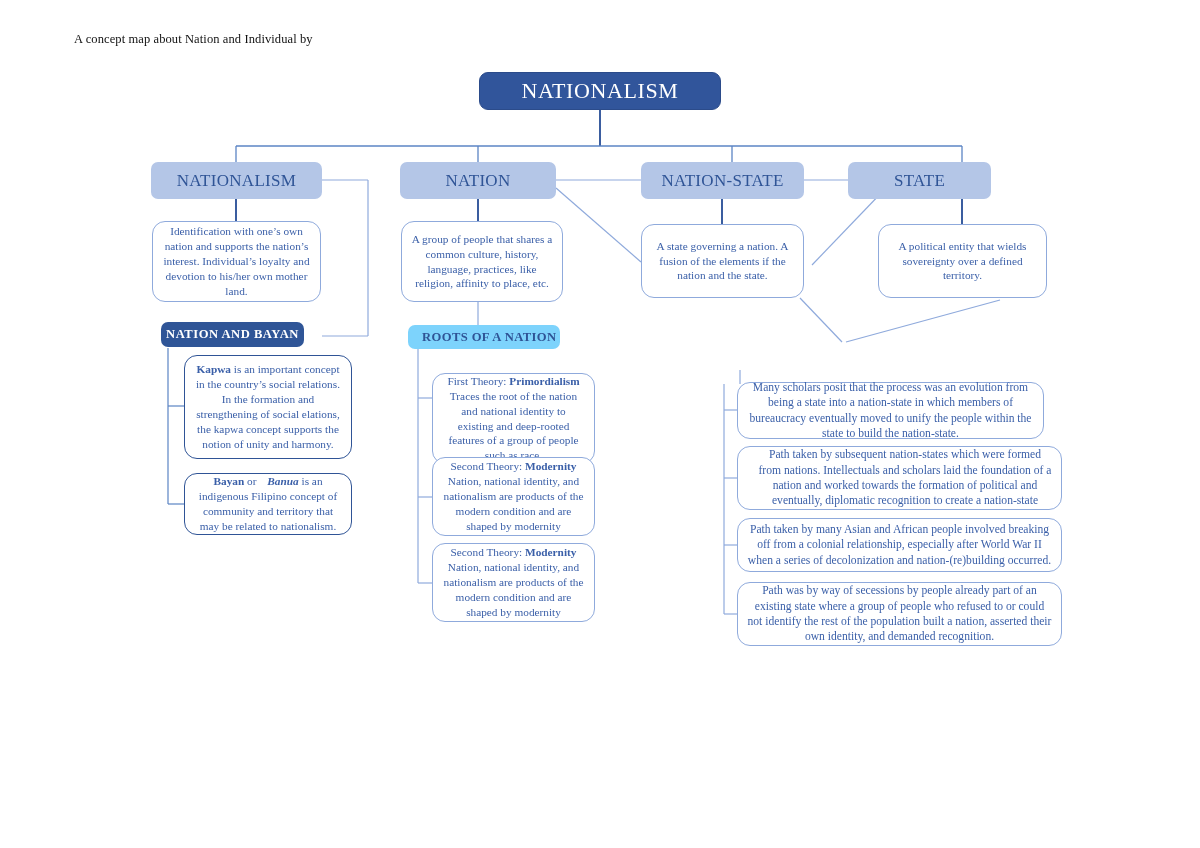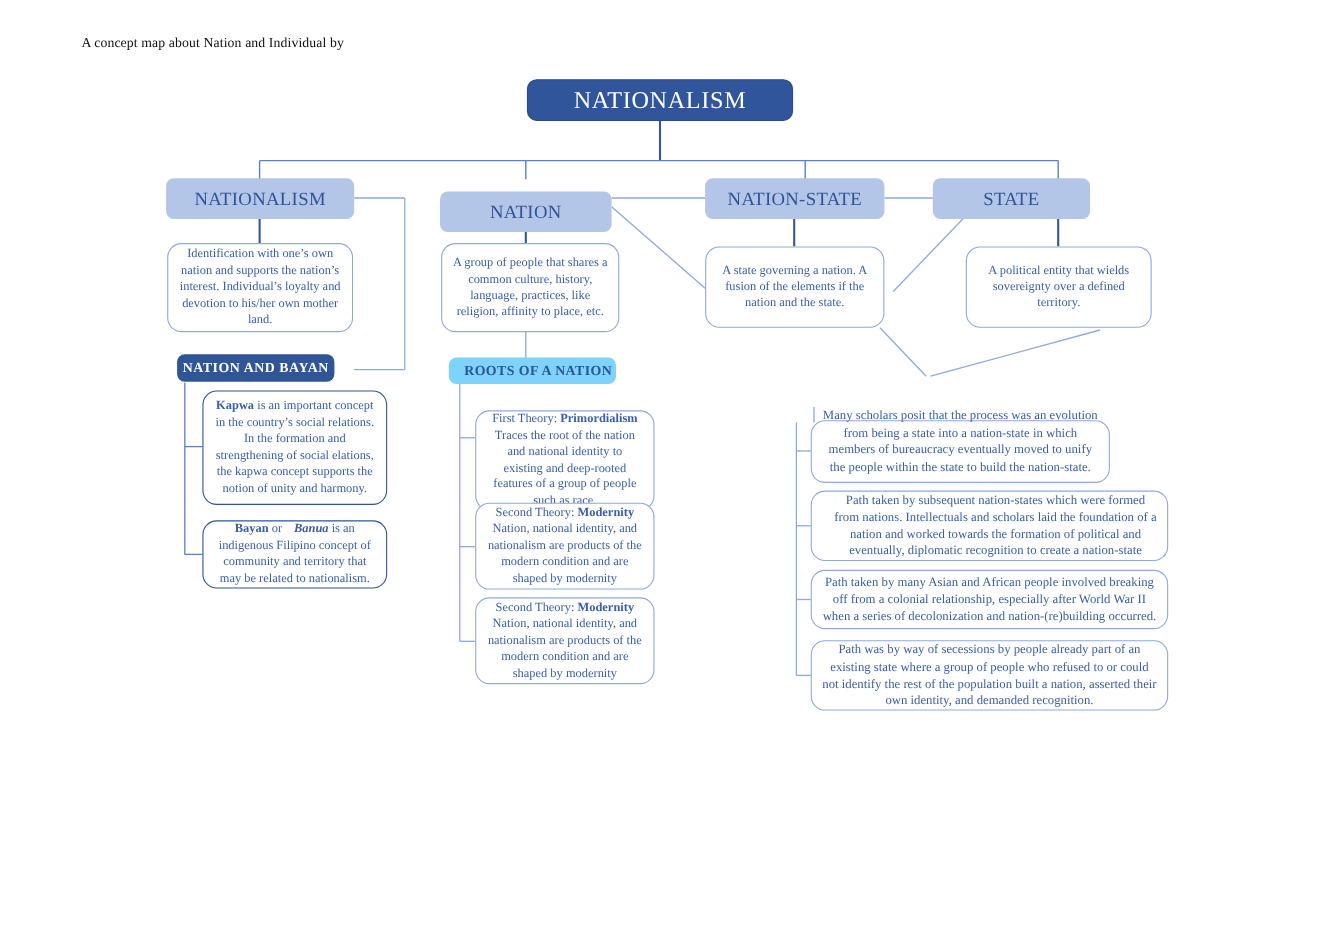--- a/index.html
+++ b/index.html
@@ -175,21 +175,21 @@
 
   <div class="doc-title">A concept map about Nation and Individual by</div>
 
   <div class="node root-box" style="left:479px; top:72px; width:242px; height:38px;">
     <span class="txt">NATIONALISM</span>
   </div>
 
   <div class="node cat-box" style="left:151px; top:162px; width:171px; height:37px;">
     <span class="txt">NATIONALISM</span>
   </div>
-  <div class="node cat-box" style="left:400px; top:174px; width:156px; height:37px;">
+  <div class="node cat-box" style="left:400px; top:162px; width:156px; height:37px;">
     <span class="txt">NATION</span>
   </div>
   <div class="node cat-box" style="left:641px; top:162px; width:163px; height:37px;">
     <span class="txt">NATION-STATE</span>
   </div>
   <div class="node cat-box" style="left:848px; top:162px; width:143px; height:37px;">
     <span class="txt">STATE</span>
   </div>
 
   <div class="node desc-box" style="left:152px; top:221px; width:169px; height:81px;">
@@ -240,21 +240,21 @@
   </div>
 
   <div class="node desc-box" style="left:432px; top:543px; width:163px; height:79px;">
     <span class="txt">
       <span>Second Theory: </span><b>Modernity</b>
       <span>Nation, national identity, and nationalism are products of the modern condition and are shaped by modernity</span>
     </span>
   </div>
 
 
-  <div class="node desc-box wide" style="left:737px; top:382px; width:272px; height:57px;align-items:flex-end;">
+  <div class="node desc-box wide" style="left:737px; top:382px; width:307px; height:57px;">
     <span class="txt">Many scholars posit that the process was an evolution from being a state into a nation-state in which members of bureaucracy eventually moved to unify the people within the state to build the nation-state.</span>
   </div>
 
   <div class="node desc-box wide" style="left:737px; top:446px; width:325px; height:64px;padding-left:20px;">
     <span class="txt">Path taken by subsequent nation-states which were formed from nations. Intellectuals and scholars laid the foundation of a nation and worked towards the formation of political and eventually, diplomatic recognition to create a nation-state</span>
   </div>
 
   <div class="node desc-box wide" style="left:737px; top:518px; width:325px; height:54px;">
     <span class="txt">Path taken by many Asian and African people involved breaking off from a colonial relationship, especially after World War II when a series of decolonization and nation-(re)building occurred.</span>
   </div>

